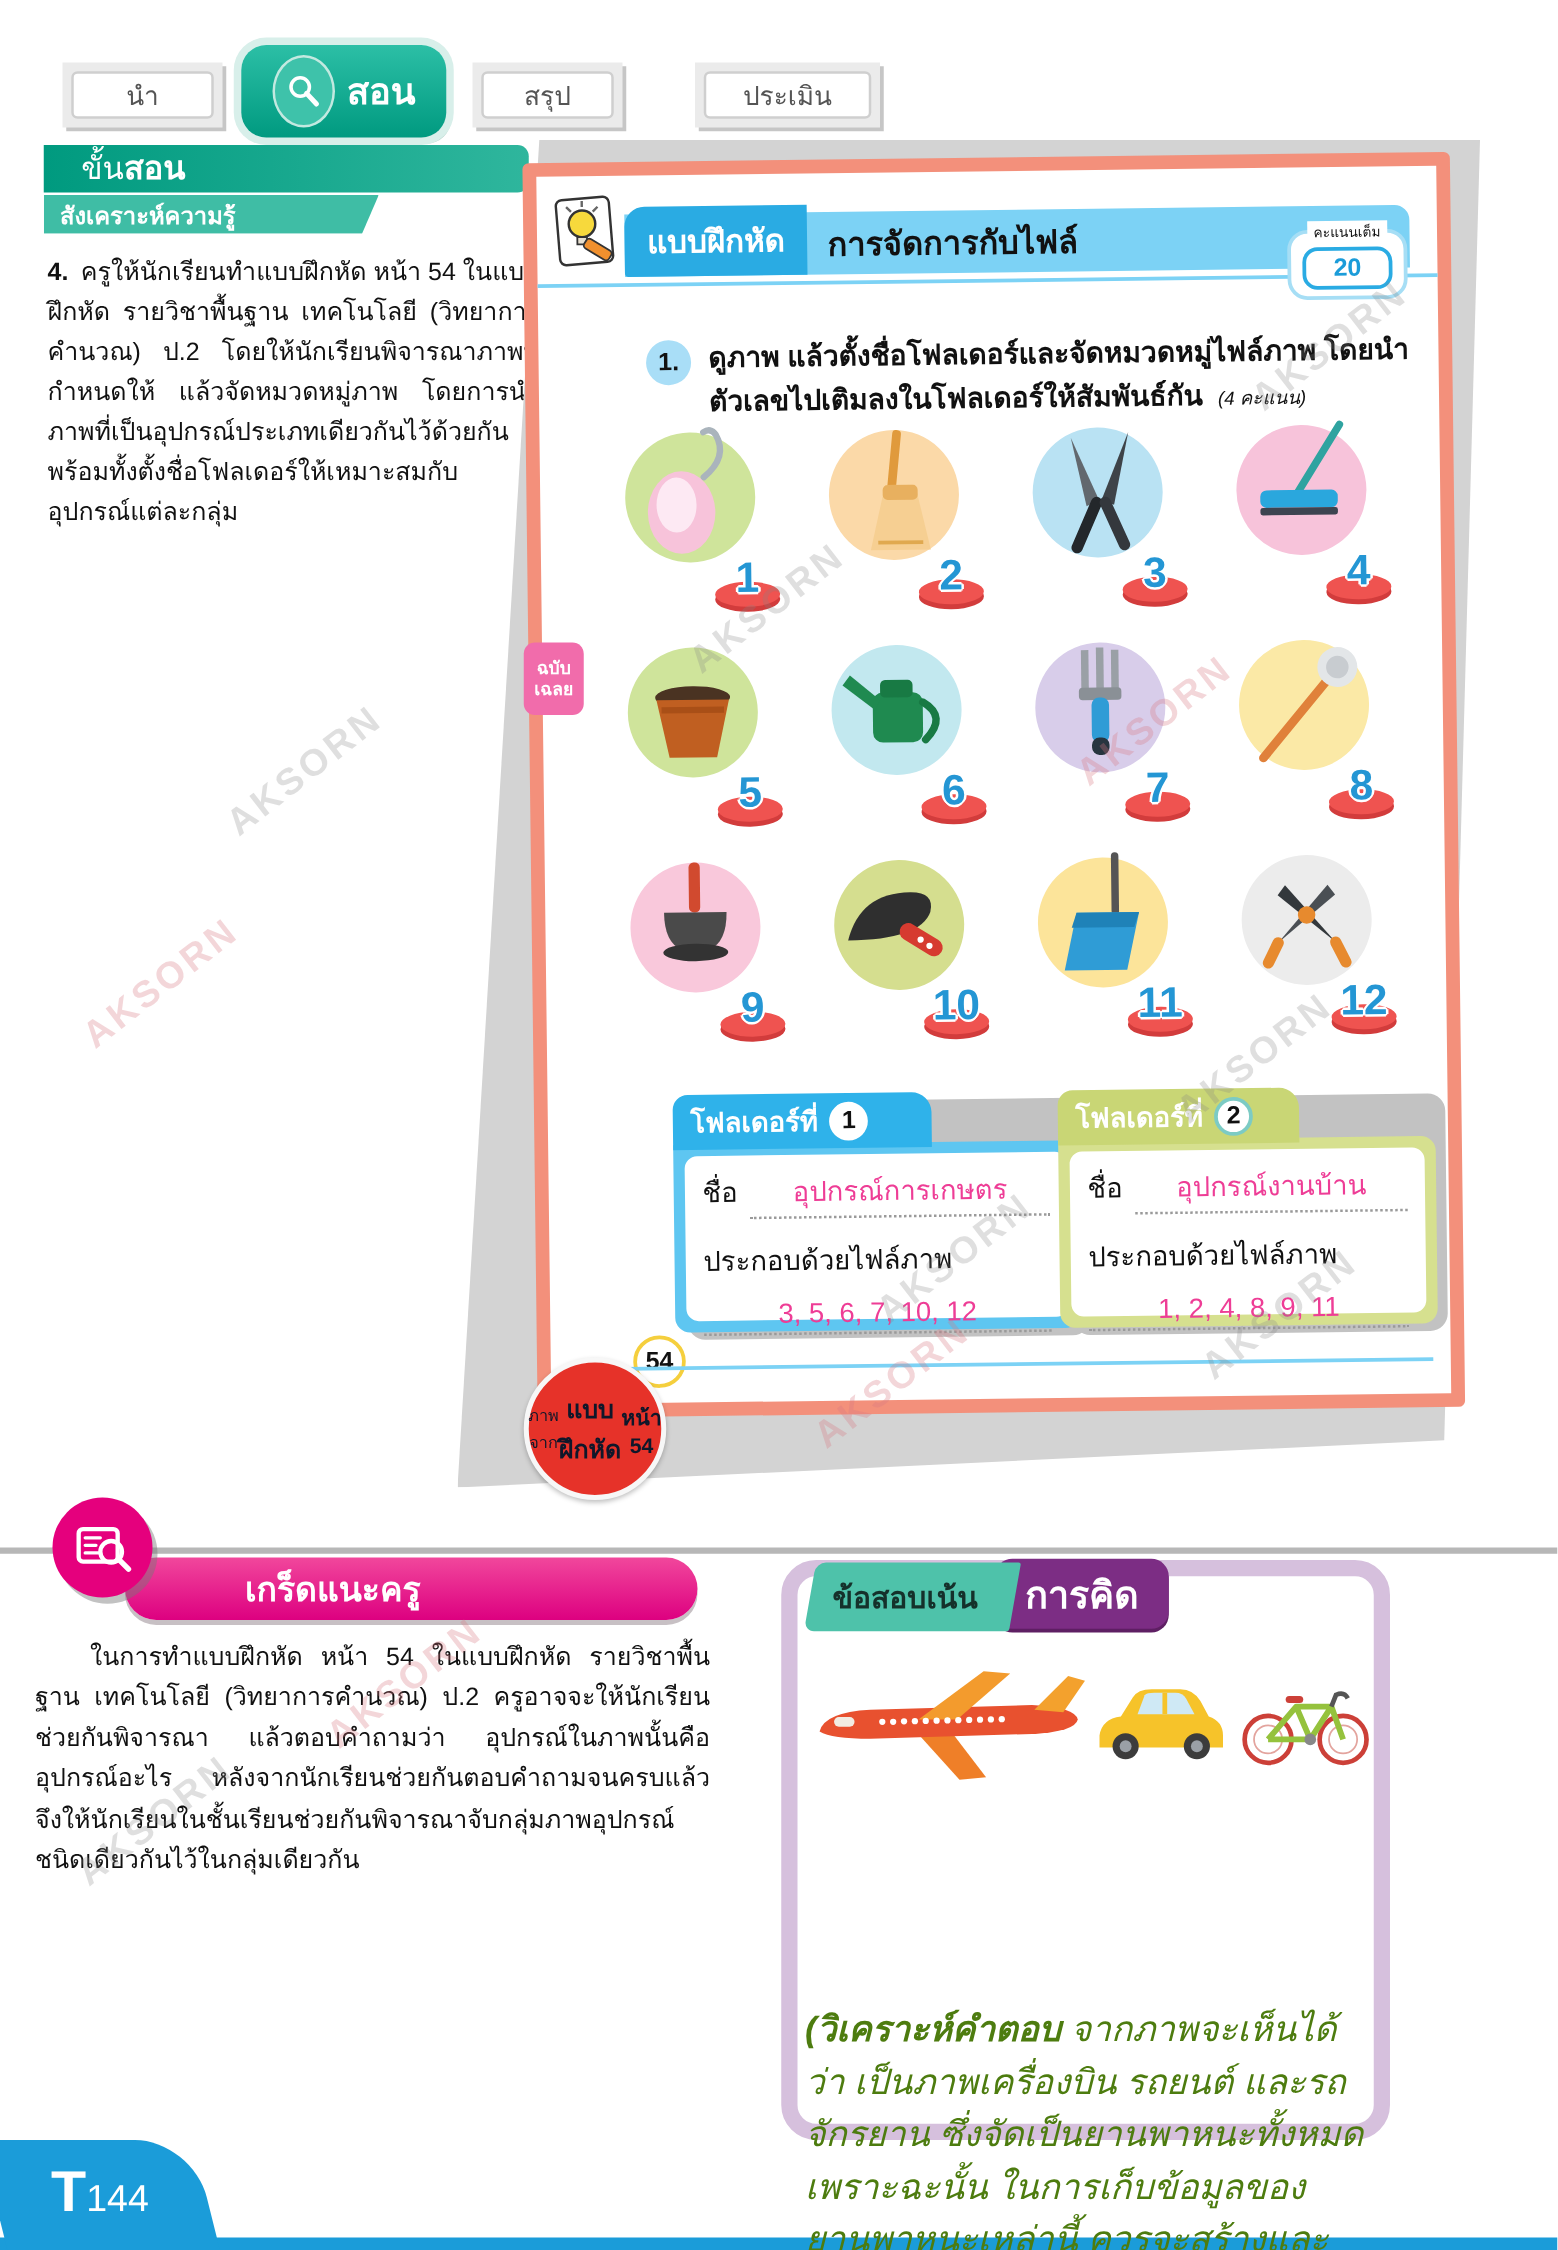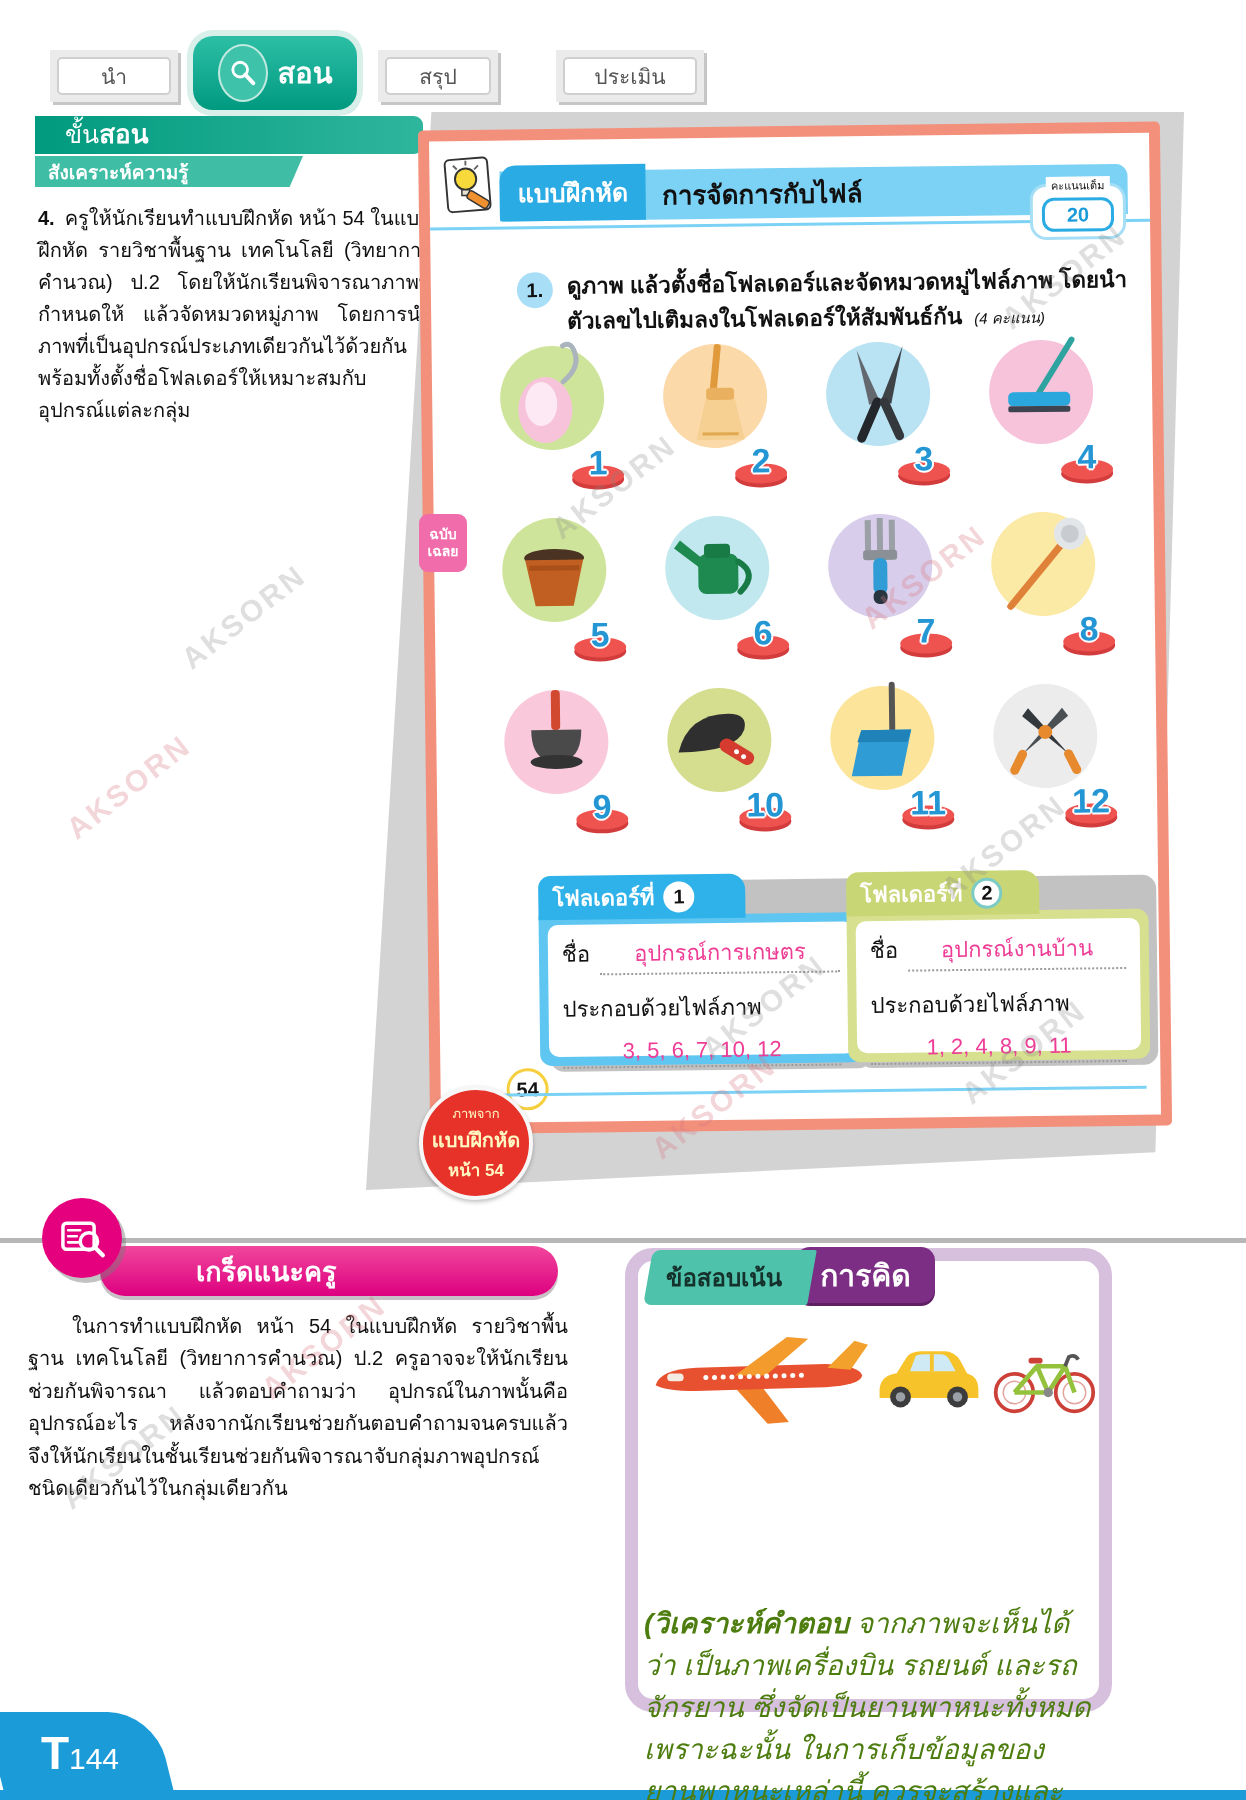--- a/index.html
+++ b/index.html
@@ -94,22 +94,22 @@
   .f-files{margin-top:12px;border-bottom:2px dotted #9a9a9a;text-align:center;color:#ee3d96;font-size:22px;padding-bottom:2px}
 
   .page-num{position:absolute;left:66px;top:928px;width:42px;height:42px;border:3px solid #f5cf3d;border-radius:50%;
        background:#fff;display:flex;align-items:center;justify-content:center;font-size:20px;font-weight:bold;box-sizing:border-box}
   .page-footline{position:absolute;left:14px;right:14px;bottom:26px;height:3px;background:#7cd2f5}
 
   #solution-tab{left:419px;top:514px;width:48px;height:58px;background:#f16cab;border-radius:9px;color:#fff;
        font-size:14px;font-weight:bold;display:flex;flex-direction:column;align-items:center;justify-content:center;
        line-height:1.25;z-index:4;text-align:center}
 
-  #source-badge{left:419px;top:1086px;width:114px;height:114px;background:#e63229;border-radius:50%;color:#fef9c3;
-       display:flex;flex-direction:column;align-items:center;justify-content:center;z-index:6;
+  #source-badge{left:419px;top:1086px;width:114px;height:114px;background:#e63229;border-radius:50%;color:#0f172a;
+       display:flex;flex-direction:row;align-items:center;justify-content:center;z-index:6;
        border:4px solid #f7f7f7;box-sizing:border-box;text-align:center;box-shadow:0 2px 4px rgba(0,0,0,.25)}
   #source-badge .l1{font-size:13px}#source-badge .l2{font-size:20px;font-weight:bold}#source-badge .l3{font-size:17px;font-weight:bold}
 
   #divider{left:0;top:1238px;width:1246px;height:5px;background:#b7b7b7;z-index:1}
 
   
   #tip-icon{left:42px;top:1198px;width:80px;height:80px;background:#e5007d;border-radius:50%;z-index:4;
        display:flex;align-items:center;justify-content:center;box-shadow:4px 5px 0 rgba(120,120,120,.45)}
   #tip-banner{left:100px;top:1246px;width:458px;height:50px;background:linear-gradient(180deg,#f1479c,#dd0080);
        border-radius:26px;color:#fff;font-size:27px;font-weight:bold;display:flex;align-items:center;

